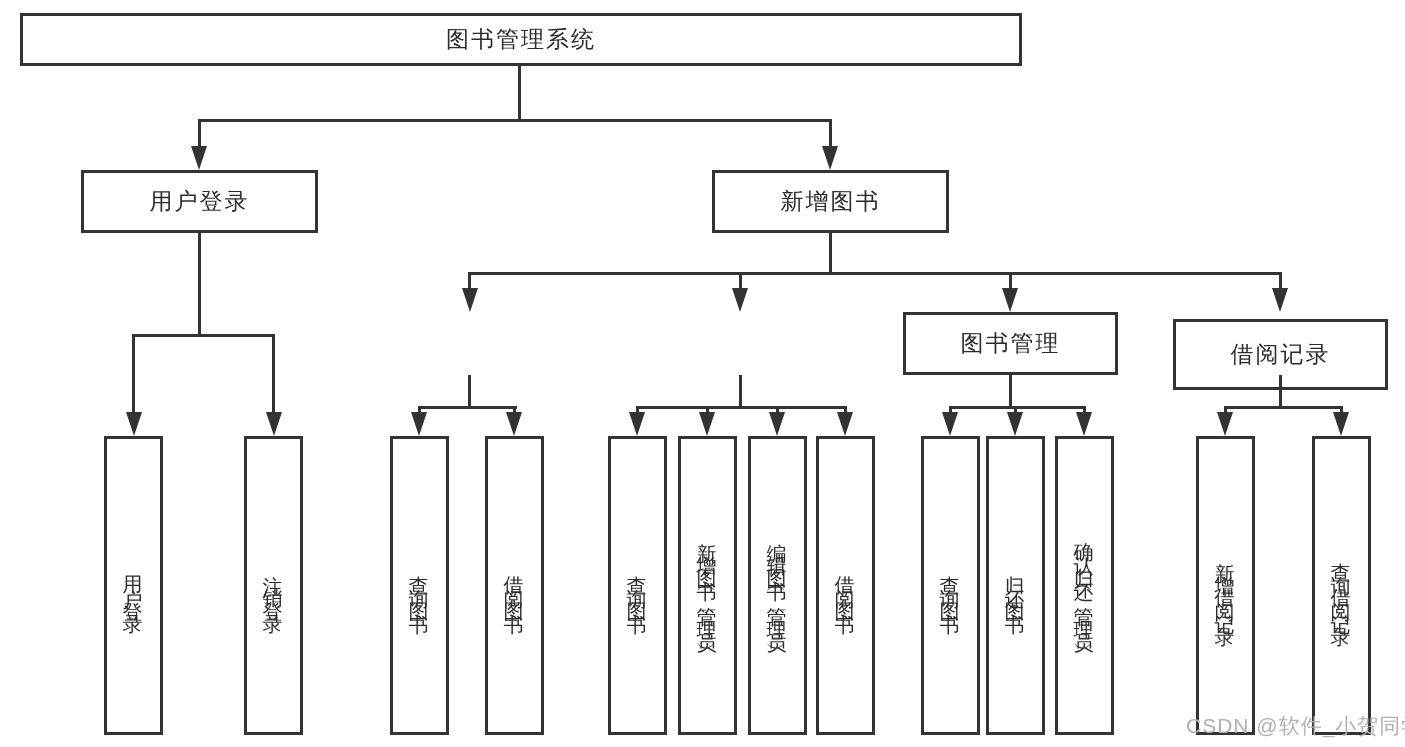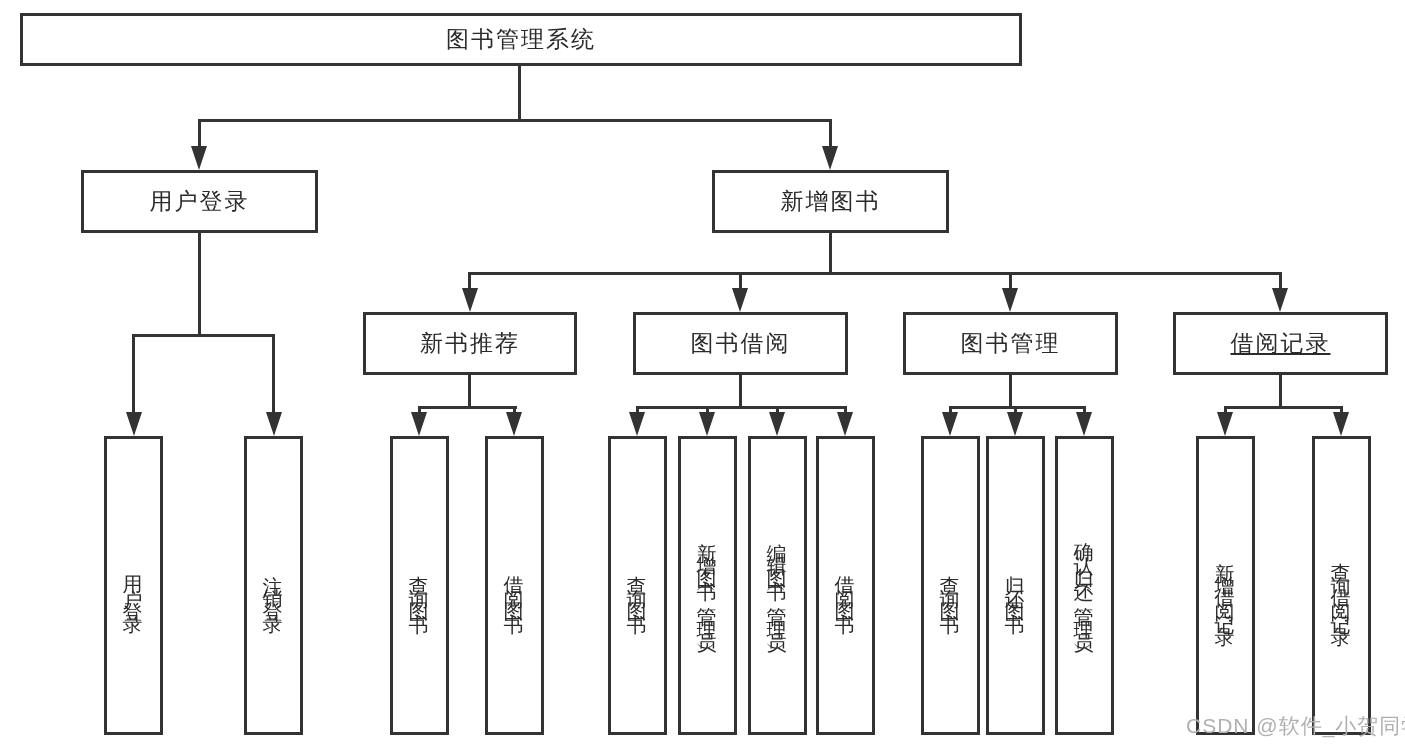--- a/index.html
+++ b/index.html
@@ -94,24 +94,22 @@
     <div class="line" style="left:468px; top:272px; width:3px; height:18px;"></div>
     <div class="arrow" style="left:462px; top:288px;"></div>
     <div class="line" style="left:739px; top:272px; width:3px; height:18px;"></div>
     <div class="arrow" style="left:732px; top:288px;"></div>
     <div class="line" style="left:1009px; top:272px; width:3px; height:18px;"></div>
     <div class="arrow" style="left:1002px; top:288px;"></div>
     <div class="line" style="left:1279px; top:272px; width:3px; height:18px;"></div>
     <div class="arrow" style="left:1272px; top:288px;"></div>
   </div>
 
-  <div class="box" style="left:363px; top:312px; width:214px; height:63px;">新书推荐</div>
-  <div class="box" style="left:633px; top:312px; width:215px; height:63px;">图书借阅</div>
   <div class="box" style="left:903px; top:312px; width:215px; height:63px;">图书管理</div>
-  <div class="box" style="left:1173px; top:312px; width:215px; height:63px;text-decoration:underline;">借阅记录</div>
+  <div class="box" style="left:1173px; top:319px; width:215px; height:71px;">借阅记录</div>
 
   <div>
     <div class="line" style="left:468px; top:375px; width:3px; height:34px;"></div>
     <div class="line" style="left:418px; top:406px; width:99px; height:3px;"></div>
     <div class="line" style="left:418px; top:406px; width:3px; height:10px;"></div>
     <div class="arrow" style="left:411px; top:412px;"></div>
     <div class="line" style="left:513px; top:406px; width:3px; height:10px;"></div>
     <div class="arrow" style="left:506px; top:412px;"></div>
   </div>
 

